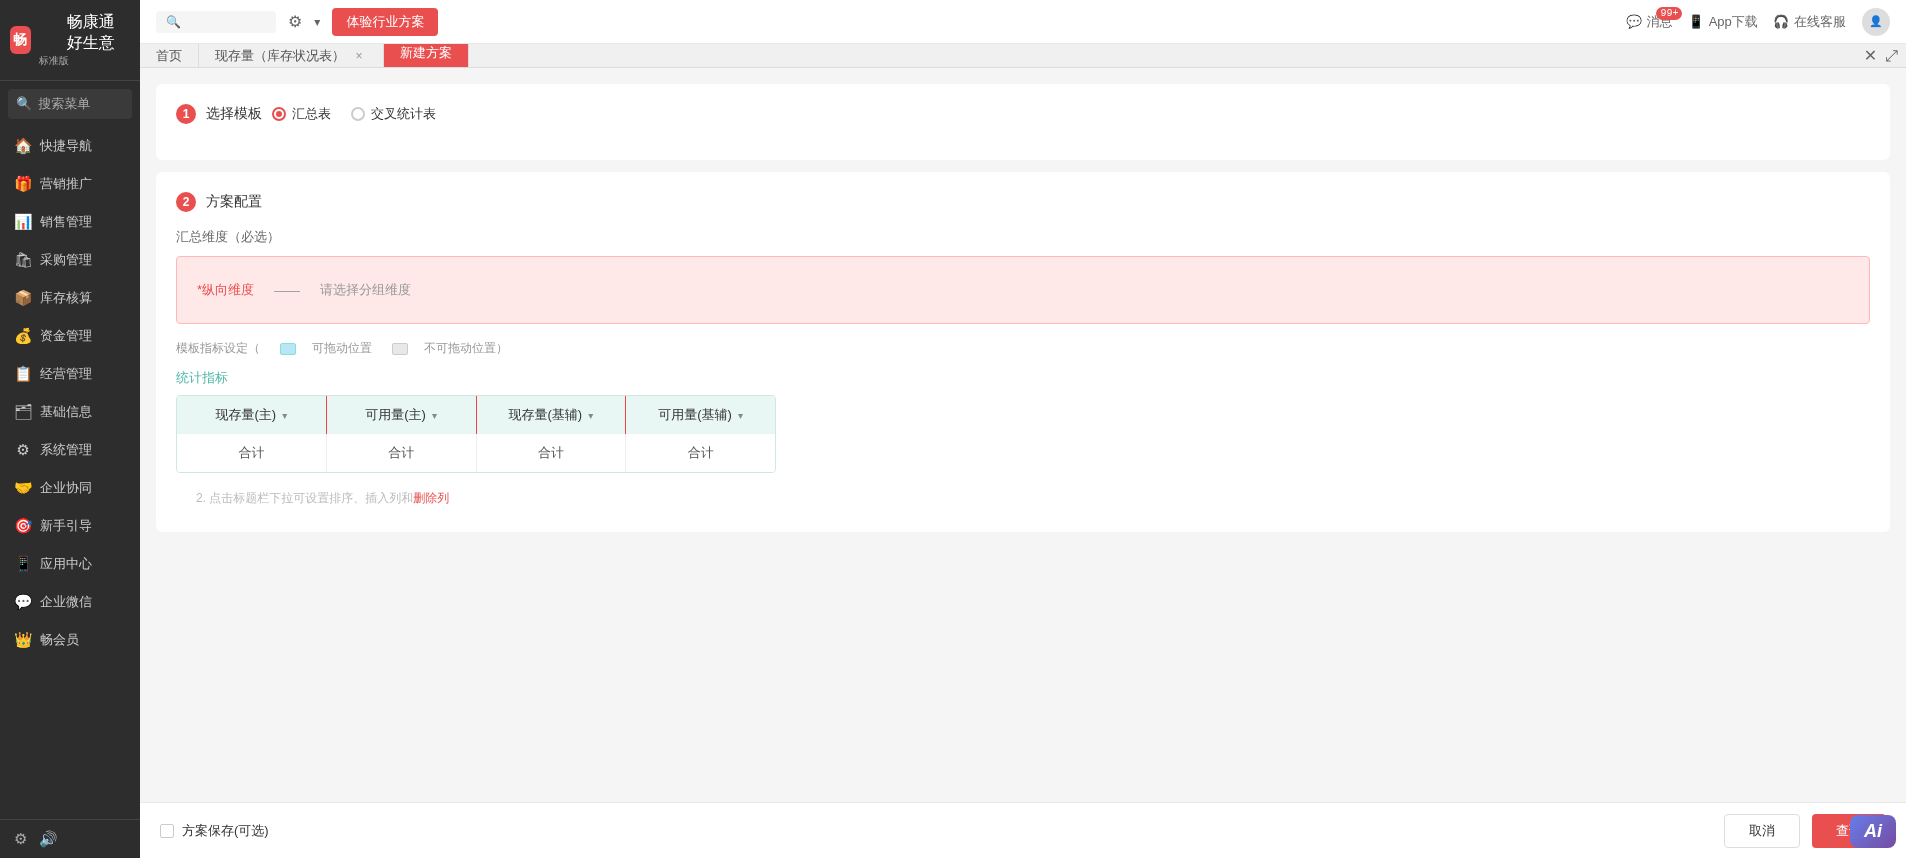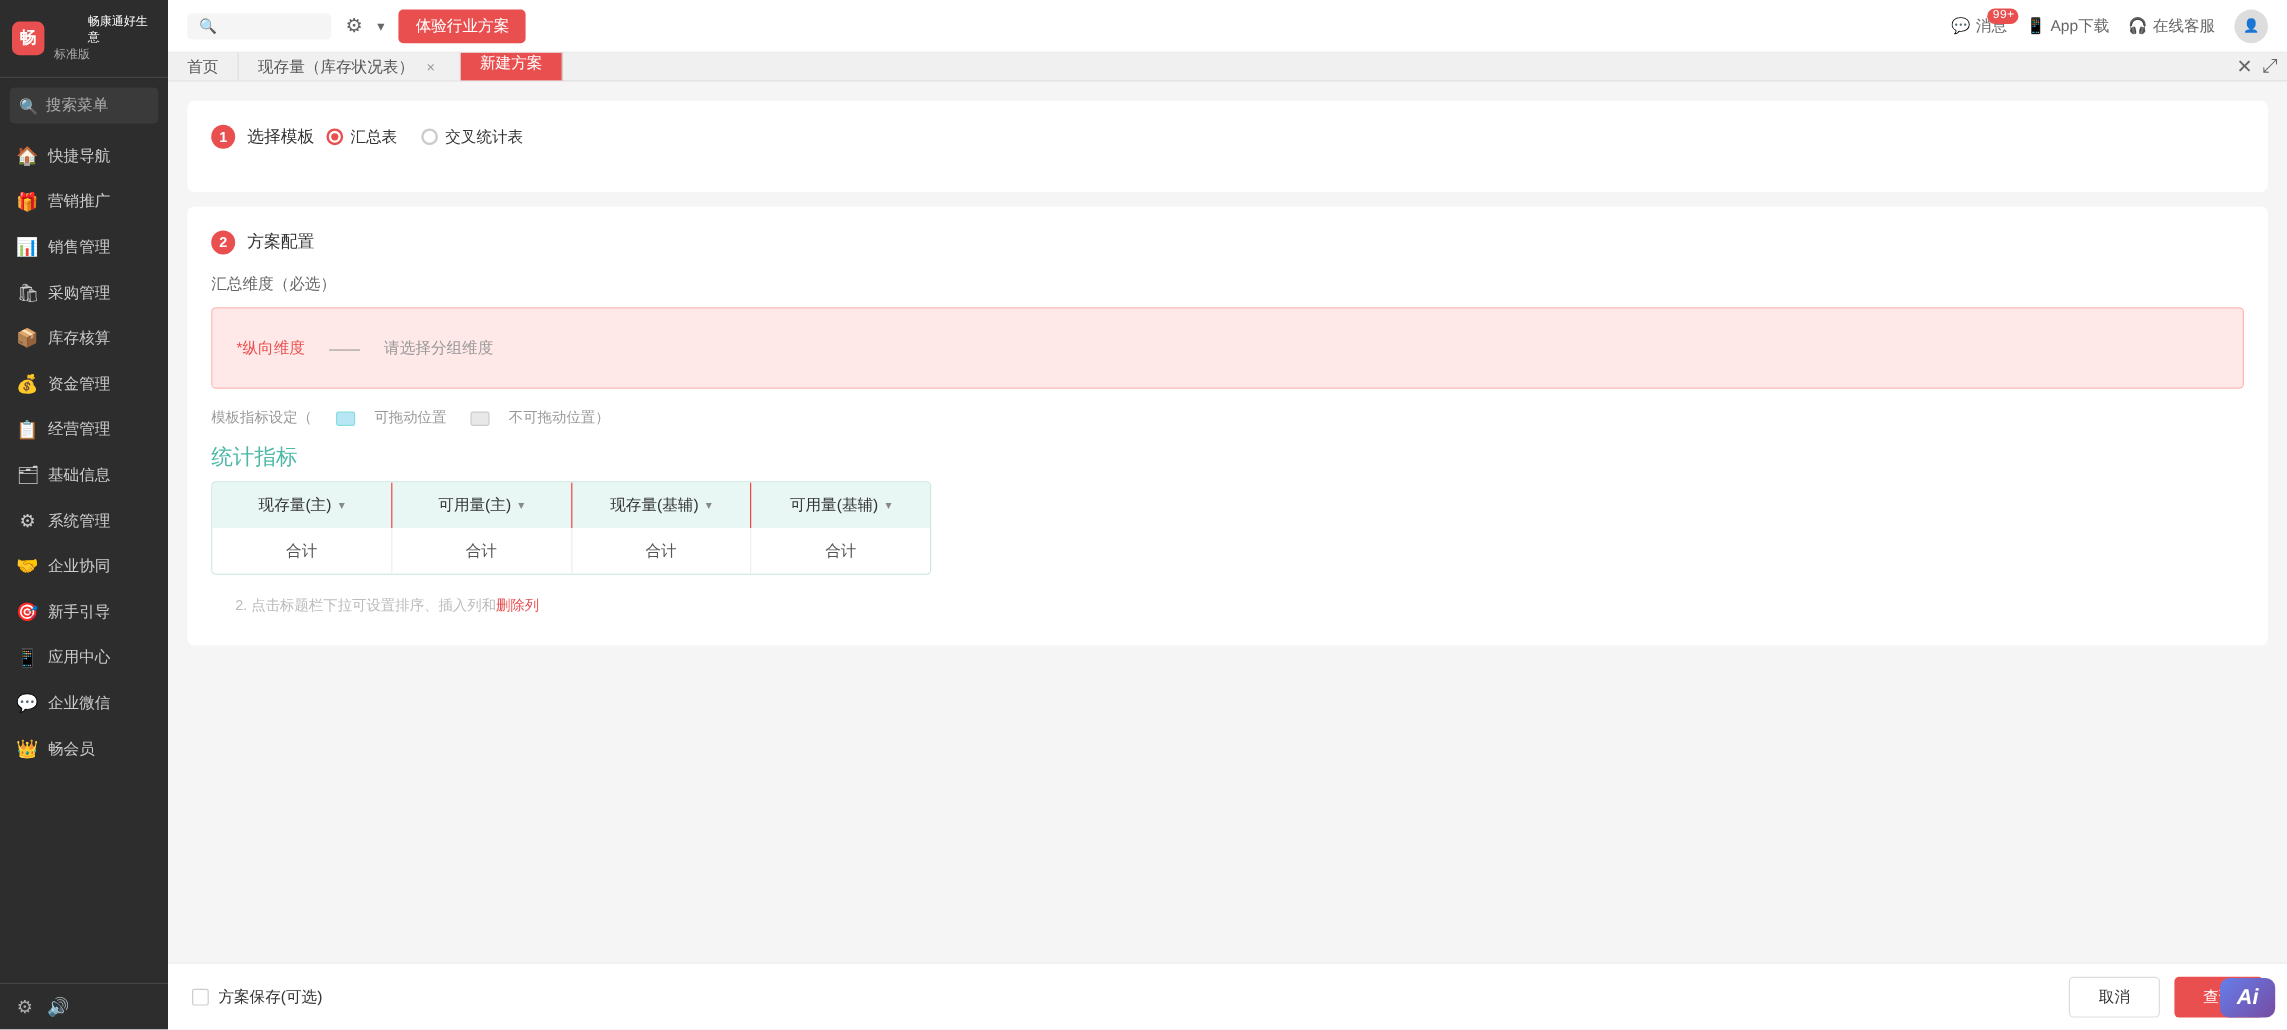--- a/index.html
+++ b/index.html
@@ -22,21 +22,21 @@
       gap: 8px;
       border-bottom: 1px solid #444;
     }
     .sidebar-logo-icon {
       width: 28px; height: 28px;
       background: #e94f4f;
       border-radius: 6px;
       display: flex; align-items: center; justify-content: center;
       color: white; font-size: 14px; font-weight: bold;
     }
-    .sidebar-logo-text { font-size: 10px; color: #fff; line-height: 1.3; margin-left: 28px; }
+    .sidebar-logo-text { font-size: 16px; color: #fff; line-height: 1.3; margin-left: 28px; }
     .sidebar-logo-badge { font-size: 10px; color: #aaa; }
 
     .sidebar-scroll { overflow-y: auto; flex: 1; }
     .sidebar-item {
       display: flex; align-items: center; gap: 8px;
       padding: 10px 14px;
       cursor: pointer;
       color: #ccc;
       font-size: 13px;
     }
@@ -193,21 +193,21 @@
       display: flex; align-items: center; gap: 20px;
     }
     .dimension-label { color: #e94f4f; font-size: 13px; font-weight: 500; }
     .dimension-dash { color: #999; }
     .dimension-placeholder { color: #999; font-size: 13px; }
     .indicators-hint { display: flex; align-items: center; gap: 20px; font-size: 12px; color: #999; margin-bottom: 12px; }
     .hint-item { display: flex; align-items: center; gap: 16px; }
     .hint-box-movable { width: 16px; height: 12px; background: #b8e6f5; border: 1px solid #8dd; border-radius: 2px; }
     .hint-box-fixed { width: 16px; height: 12px; background: #e8e8e8; border: 1px solid #ccc; border-radius: 2px; }
 
-    .stats-section-title { color: #4db8a8; font-size: 18px; margin-bottom: 8px; font-weight: 500; }
+    .stats-section-title { color: #4db8a8; font-size: 13px; margin-bottom: 8px; font-weight: 500; }
 
     .stats-table { border: 1px solid #cce8e0; border-radius: 4px; overflow: hidden; width: 600px; }
     .stats-table-header { display: flex; background: #e8f7f4; }
     .stats-table-body { display: flex; background: #fff; }
     .stats-col {
       flex: 1;
       display: flex; align-items: center; justify-content: center;
       padding: 10px 8px;
       border-right: 1px solid #ef4444;
       font-size: 13px;

